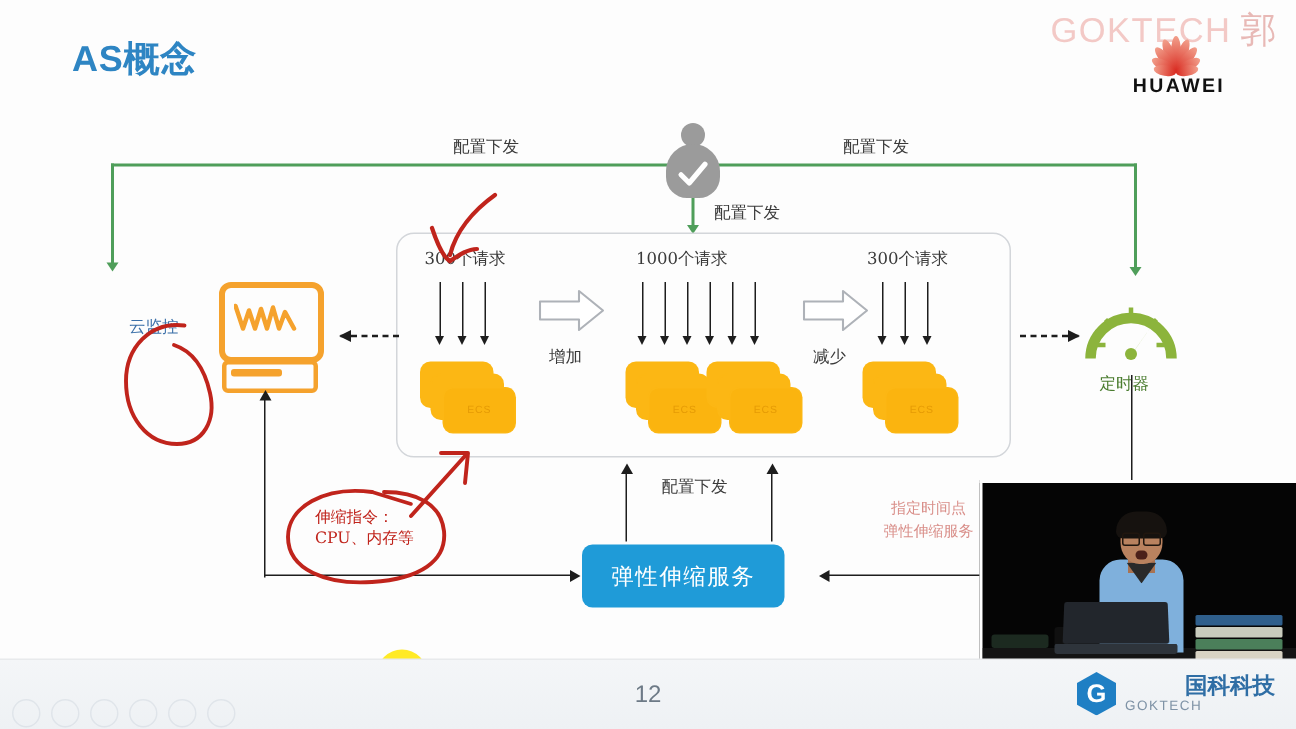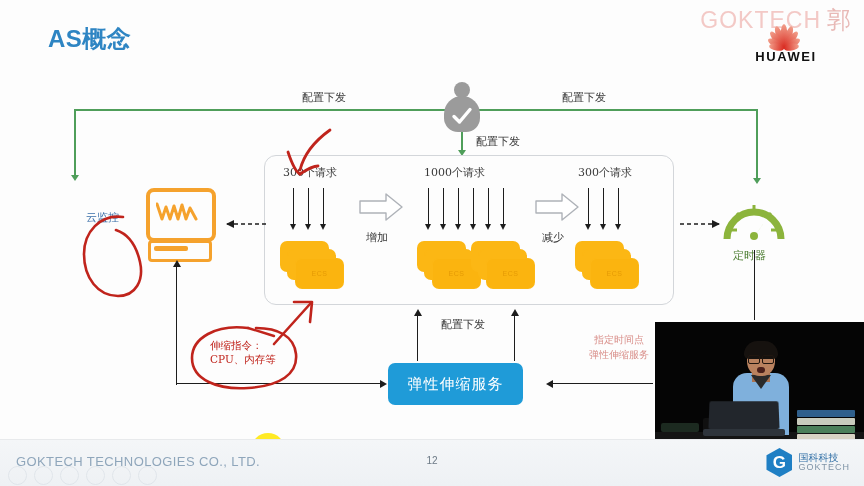--- a/index.html
+++ b/index.html
@@ -43,34 +43,34 @@
     position:absolute;left:16px;top:14px;
     font-size:13px;color:#8fa6bb;letter-spacing:.4px;
   }
   .footer-dots{position:absolute;left:8px;top:26px;display:flex;gap:7px;opacity:.35;}
   .footer-dots span{
     width:17px;height:17px;border-radius:50%;
     border:1px solid #c3ccd6;display:block;
   }
   .pageno{
     position:absolute;left:0;right:0;top:15px;text-align:center;
-    font-size:10px;color:#6d7a86;
+    font-size:16px;color:#6d7a86;
   }
   .brand{position:absolute;right:14px;top:8px;display:flex;align-items:center;gap:6px;}
   .brand-hex{
     width:26px;height:29px;background:#1f7fc4;
     clip-path:polygon(50% 0,100% 25%,100% 75%,50% 100%,0 75%,0 25%);
     position:relative;
   }
   .brand-hex::after{
     content:"G";position:absolute;inset:0;color:#fff;font-size:17px;
     font-weight:bold;display:flex;align-items:center;justify-content:center;
   }
   .brand-txt{line-height:1.05;}
-  .brand-cn{font-size:10px;color:#2f6ea5;font-weight:normal;}
+  .brand-cn{font-size:15px;color:#2f6ea5;font-weight:bold;margin-left:40px;}
   .brand-en{font-size:9px;color:#7f93a6;letter-spacing:1px;}
 
   
   .diagram{position:absolute;left:0;top:70px;width:864px;height:350px;}
   .lbl{position:absolute;font-size:11px;color:#3a3a3a;white-space:nowrap;
        font-family:"DejaVu Serif","Liberation Serif",serif;}
 
   .green-line{position:absolute;background:#4f9e5a;}
   .dark-line{position:absolute;background:#1d1d1d;}
 
@@ -411,21 +411,20 @@
   <div class="footer-line"></div>
   <div class="footer">
     <div class="footer-dots">
       <span></span>
       <span></span>
       <span></span>
       <span></span>
       <span></span>
       <span></span>
     </div>
-    <div class="footer-txt">GOKTECH TECHNOLOGIES CO., LTD.</div>
     <div class="pageno">12</div>
     <div class="brand">
       <div class="brand-hex"></div>
       <div class="brand-txt">
         <div class="brand-cn">国科科技</div>
         <div class="brand-en">GOKTECH</div>
       </div>
     </div>
   </div>
 

